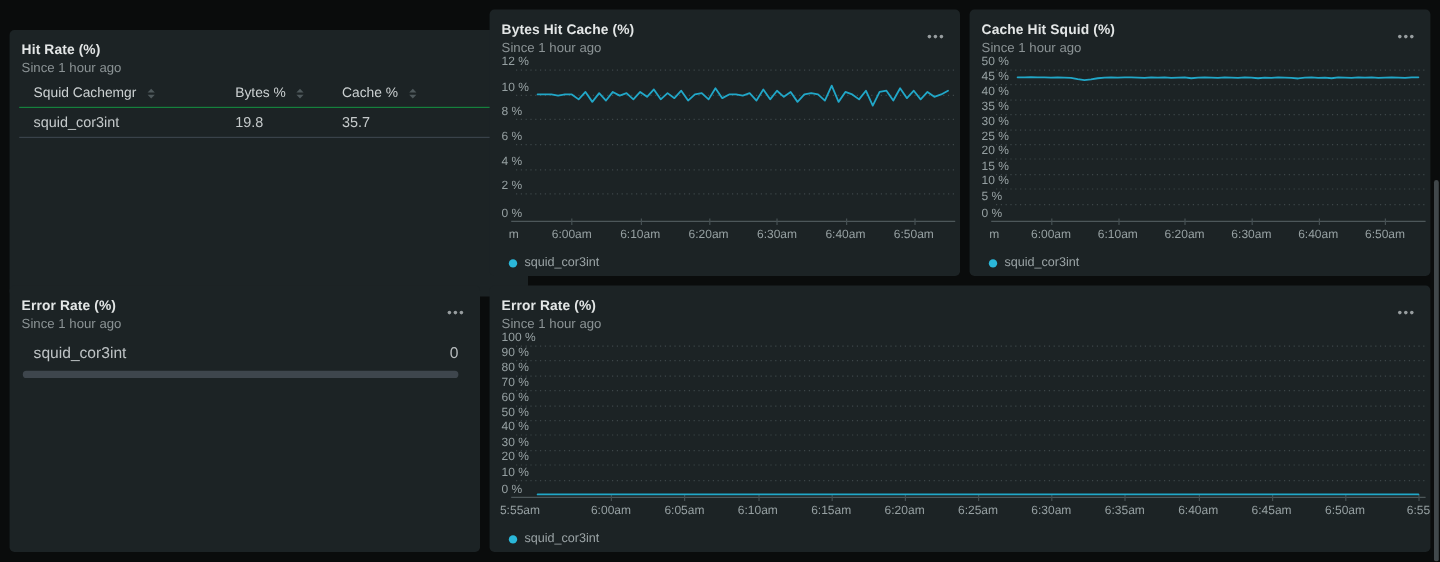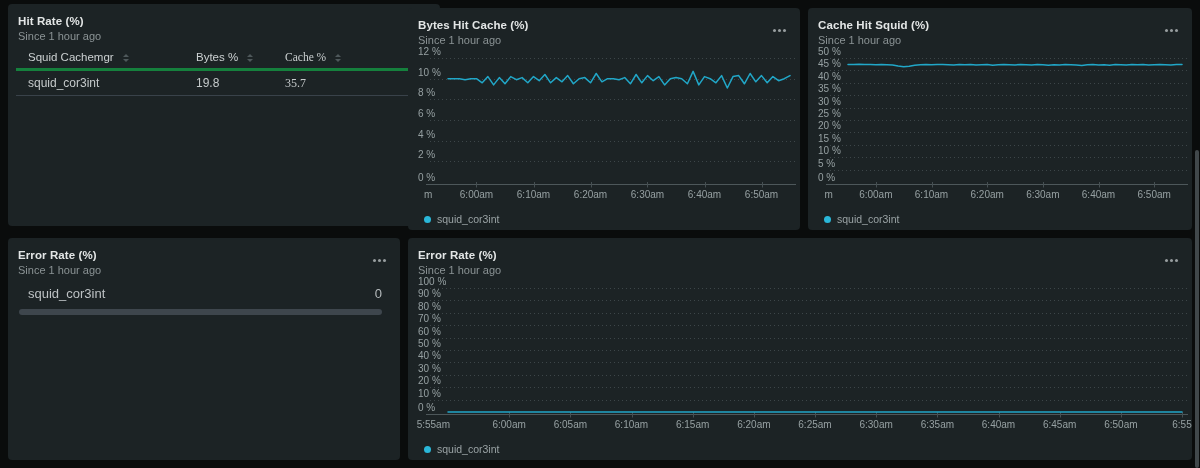--- a/index.html
+++ b/index.html
@@ -1,38 +1,38 @@
 <!DOCTYPE html>
 <html><head>
 <meta charset="utf-8">
 <style>
   html,body{margin:0;padding:0;background:#0a0c0c;}
   body{width:1200px;height:468px;position:relative;overflow:hidden;
        font-family:"Liberation Sans","DejaVu Sans",sans-serif;}
   .panel{position:absolute;background:#1c2325;border-radius:4px;overflow:hidden;}
-  #p-hit{left:8px;top:4px;width:432px;height:222px;}
+  #p-hit{left:8px;top:25px;width:432px;height:222px;}
   #p-bytes{left:408px;top:8px;width:392px;height:222px;}
   #p-cache{left:808px;top:8px;width:384px;height:222px;}
   #p-errbar{left:8px;top:238px;width:392px;height:222px;}
   #p-errchart{left:408px;top:238px;width:784px;height:222px;}
 
   .panel-title{position:absolute;left:10px;top:11px;font-size:11.5px;font-weight:bold;
                color:#e3e6e6;letter-spacing:.1px;}
   .panel-sub{position:absolute;left:10px;top:26px;font-size:11px;color:#8b9395;}
   .menu-btn{position:absolute;top:17px;right:10px;background:none;border:none;padding:4px;cursor:pointer;}
   .dots{display:block;width:3px;height:3px;border-radius:50%;background:#979d9f;
         box-shadow:5px 0 0 #979d9f,10px 0 0 #979d9f;margin-right:10px;}
 
   
   .tbl{position:absolute;left:8px;right:10px;top:47px;}
-  .thead{position:relative;height:17px;border-bottom:3px solid #15803d;}
+  .thead{position:relative;height:17px;border-bottom:1px solid #15803d;}
   .th{position:absolute;top:0;font-size:11.5px;color:#ccd1d2;white-space:nowrap;cursor:pointer;}
   .trow{position:relative;height:24px;border-bottom:1px solid #39424a;cursor:pointer;}
   .td{position:absolute;top:0;line-height:24px;font-size:12px;color:#c5cacb;white-space:nowrap;}
-  .c1{left:12px;}.c2{left:156px;padding-left:24px;}.c3{left:269px;font-family:Liberation Serif, serif;}
+  .c1{left:12px;}.c2{left:156px;padding-left:24px;}.c3{left:269px;}
   .sort{display:inline-block;vertical-align:middle;margin-left:6px;}
   .sort i{display:block;width:0;height:0;border-left:3px solid transparent;border-right:3px solid transparent;}
   .sort .up{border-bottom:3px solid #4e585b;margin-bottom:2px;}
   .sort .dn{border-top:3px solid #4e585b;}
 
   
   svg.chart{position:absolute;left:0;top:0;}
   svg.chart text{font-size:10px;fill:#96a0a2;}
   svg.chart .grid{stroke:#3d4649;stroke-width:1;stroke-dasharray:1 3;}
   svg.chart .axis{stroke:#4d575a;stroke-width:1;}

